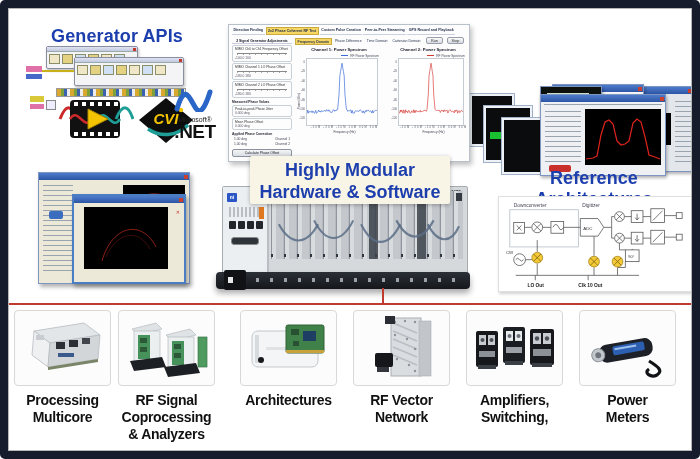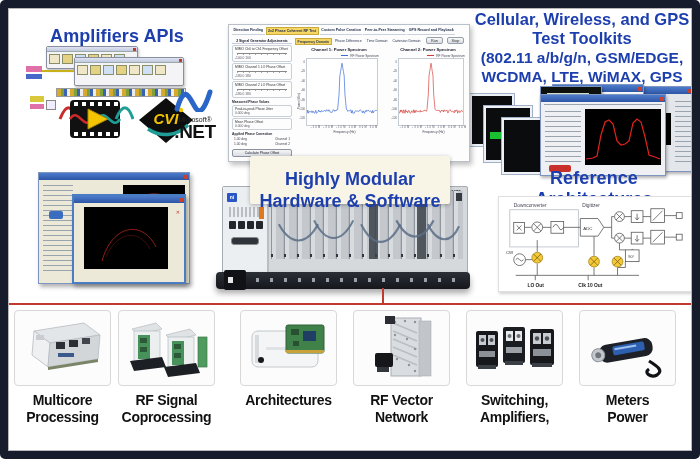--- a/index.html
+++ b/index.html
@@ -65,21 +65,21 @@
   .c-body{display:flex}
   .c-y{width:11px;font-size:2.8px;color:#556;text-align:right;line-height:9.4px;white-space:pre-line;padding-right:1px}
   .c-plot{border:1px solid #c6ccd4;background:#fff}
   .c-x{font-size:2.6px;color:#556;text-align:center;white-space:pre;letter-spacing:1.2px;line-height:4px;margin-left:11px}
   .c-xl{font-size:3.2px;color:#445;text-align:center;line-height:5px;margin-left:11px}
   .c-ylab{position:absolute;left:-4px;top:52px;font-size:2.8px;color:#556;transform:rotate(-90deg)}
 
   
   .hm-box{position:absolute;left:250px;top:156px;width:200px;height:48px;background:#f9f5e6;border-radius:2px;
           box-shadow:0 1px 4px rgba(0,0,0,.3);z-index:3;color:#1d3fae;font-weight:bold;font-size:18px;
-          line-height:22px;text-align:center;padding-top:12px}
+          line-height:22px;text-align:center;padding-top:3px}
   .chassis{position:absolute;left:222px;top:186px;width:246px;height:90px;background:#d6d9db;
            border:1px solid #a6acb2;border-radius:2px;z-index:2}
   .ctrl{position:absolute;left:0;top:0;bottom:0;width:46px;background:#eceff1;border-right:2px solid #b9bec3}
   .ni-badge{position:absolute;left:4px;top:6px;width:10px;height:9px;background:#2a56c6;border-radius:1px;
             color:#fff;font-size:5px;font-weight:bold;text-align:center;line-height:9px}
   .vents{position:absolute;left:6px;top:20px;width:34px;height:10px;
          background:repeating-linear-gradient(90deg,#b9bec3 0 2px,transparent 2px 4px)}
   .conn-row{position:absolute;left:6px;top:34px;display:flex;gap:2px}
   .conn-row b{width:7px;height:8px;background:#23262b;border-radius:1px}
   .dsub{position:absolute;left:8px;top:50px;width:28px;height:8px;background:#2f343a;border:1px solid #888;border-radius:3px}
@@ -117,21 +117,21 @@
   .imgbox{position:absolute;left:0;top:2px;width:97px;height:76px;background:#fcfcfc;border:1px solid #d8d8d8;
           border-radius:4px;display:flex;align-items:center;justify-content:center}
   .cell-label{position:absolute;left:-4px;right:-4px;top:84px;text-align:center;font-weight:bold;color:#111;
               font-size:14px;line-height:17px;letter-spacing:-.3px}
 </style>
 </head>
 <body>
 
 <div class="canvas">
 
-  <div class="h-blue" style="left:32px;top:26px;width:170px;font-size:18px">Amplifiers APIs</div>
+  <div class="h-blue" style="left:32px;top:26px;width:170px;font-size:18px">Generator APIs</div>
 
   <div class="palette" style="left:46px;top:46px;width:92px;height:23px">
     <div class="pal-title">
         <i></i>
       </div>
     <div class="pal-body">
         <b></b>
         <b></b>
         <b></b>
         <b></b>
@@ -360,26 +360,20 @@
   </div>
   <div class="base">
       <div class="base-dots"></div>
     </div>
   <div class="pwr">
       <b></b>
     </div>
   <div class="vline"></div>
   <div class="hline"></div>
 
-  <div class="tk-head">
-    <div class="tk-l1">Cellular, Wireless, and GPS</div>
-    <div class="tk-l1">Test Toolkits</div>
-    <div class="tk-l2">(802.11 a/b/g/n, GSM/EDGE,</div>
-    <div class="tk-l2">WCDMA, LTE, WiMAX, GPS</div>
-  </div>
 
   <div class="tk">
     <div class="win" style="left:172px;top:4px;width:54px;height:86px;background:#e3e7ec">
       <div class="tbar">
           <i></i>
         </div>
       <div class="abs" style="left:6px;top:26px;width:24px;height:32px;background:#000">
         <div class="abs" style="left:6px;top:8px;width:5px;height:4px;background:#26b93c"></div>
         <div class="abs" style="left:13px;top:18px;width:5px;height:4px;background:#b9a922"></div>
       </div>
@@ -478,22 +472,22 @@
         <polygon points="32,28 82,20 80,44 30,52" fill="#d2d6d9" stroke="#b6bbc0" stroke-width="0.8"></polygon>
         <rect x="38" y="27" width="9" height="7" fill="#2c3036"></rect>
         <rect x="51" y="25" width="9" height="7" fill="#2c3036"></rect>
         <rect x="64" y="23" width="8" height="6" fill="#41464d"></rect>
         <rect x="40" y="38" width="16" height="4" fill="#3a5a8c"></rect>
         <polygon points="30,52 80,44 80,47 30,55" fill="#7a8568"></polygon>
         <rect x="18" y="20" width="8" height="5" fill="#c9ccd0"></rect>
       </svg>
     </div>
     <div class="cell-label">
+      <div>Processing</div>
       <div>Multicore</div>
-      <div>Processing</div>
       <div></div>
     </div>
   </div>
 
   <div class="cell" style="left:118px">
     <div class="imgbox">
       <svg width="90" height="66" viewBox="0 0 90 66">
         <polygon points="10,14 34,8 40,14 16,20" fill="#dfe3e5" stroke="#b6bbc0" stroke-width="0.7"></polygon>
         <rect x="12" y="16" width="26" height="32" fill="#eceff0" stroke="#b6bbc0" stroke-width="0.7"></rect>
         <rect x="16" y="20" width="12" height="24" fill="#47915a"></rect>
@@ -505,20 +499,21 @@
         <rect x="50" y="26" width="12" height="24" fill="#47915a"></rect>
         <rect x="52" y="29" width="7" height="5" fill="#2c5a38"></rect>
           <rect x="52" y="38" width="7" height="5" fill="#2c5a38"></rect>
         <polygon points="42,52 74,48 78,58 46,62" fill="#1c1f24"></polygon>
         <rect x="76" y="22" width="9" height="30" fill="#4f9b5f" stroke="#3a7a49" stroke-width="0.7"></rect>
       </svg>
     </div>
     <div class="cell-label">
       <div>RF Signal</div>
       <div>Coprocessing</div>
+      <div>&amp; Analyzers</div>
     </div>
   </div>
 
   <div class="cell" style="left:240px">
     <div class="imgbox">
       <svg width="90" height="66" viewBox="0 0 90 66">
         <rect x="8" y="16" width="66" height="36" rx="6" fill="#f3f5f6" stroke="#c3c8cc"></rect>
         <rect x="11" y="20" width="4" height="28" fill="#d7dbde"></rect>
         <rect x="22" y="32" width="26" height="3" fill="#dfe3e6"></rect>
         <rect x="42" y="10" width="38" height="28" rx="2" fill="#3f8148" stroke="#2f6337"></rect>
@@ -589,39 +584,39 @@
           <rect x="63" y="18" width="8" height="11" fill="#c8ccd1"></rect>
             <rect x="73" y="18" width="8" height="11" fill="#c8ccd1"></rect>
           <circle cx="67" cy="23.5" r="2.2" fill="#4a4f56"></circle>
             <circle cx="77" cy="23.5" r="2.2" fill="#4a4f56"></circle>
           <rect x="63" y="34" width="18" height="7" fill="#8b9197"></rect>
           <rect x="62" y="48" width="20" height="4" fill="#3a3f45"></rect>
         </g>
       </svg>
     </div>
     <div class="cell-label">
+      <div>Amplifiers,</div>
       <div>Switching,</div>
-      <div>Amplifiers,</div>
     </div>
   </div>
 
   <div class="cell" style="left:579px">
     <div class="imgbox">
       <svg width="90" height="66" viewBox="0 0 90 66">
         <g transform="rotate(-10 45 36)">
           <rect x="16" y="26" width="54" height="18" rx="8" fill="#1d2127"></rect>
           <rect x="30" y="29" width="32" height="9" rx="2" fill="#2c5fb0"></rect>
           <rect x="32" y="31" width="22" height="2" fill="#9cc0ef"></rect>
           <circle cx="15" cy="35" r="6.5" fill="#c3c8cd" stroke="#8d939a"></circle>
           <circle cx="15" cy="35" r="3" fill="#6e757c"></circle>
         </g>
         <path d="M66,46 C76,52 80,56 74,60 C68,63 60,58 66,54" stroke="#101216" stroke-width="3.2" fill="none"></path>
       </svg>
     </div>
     <div class="cell-label">
+      <div>Power</div>
       <div>Meters</div>
-      <div>Power</div>
       <div></div>
     </div>
   </div>
 
   <div class="frame"></div>
 </div>
 
 </body></html>

